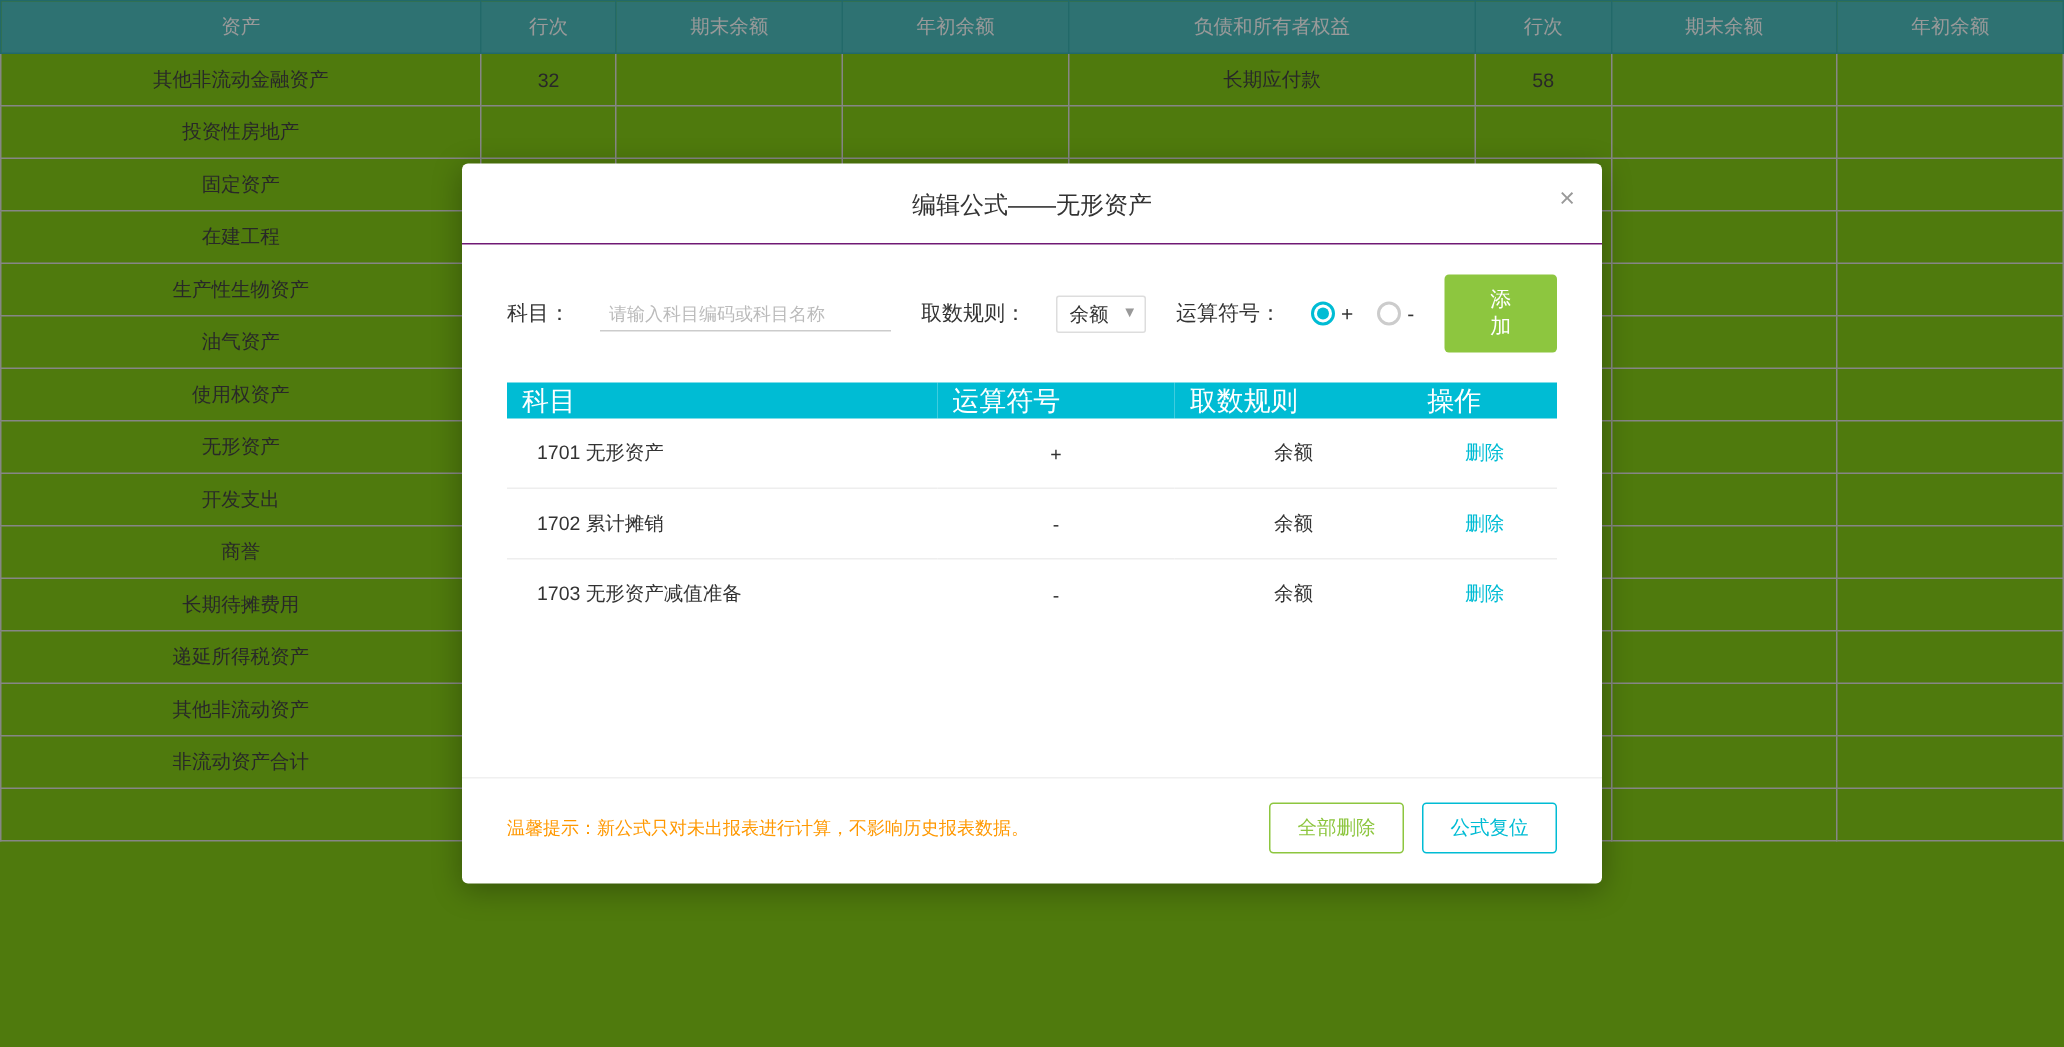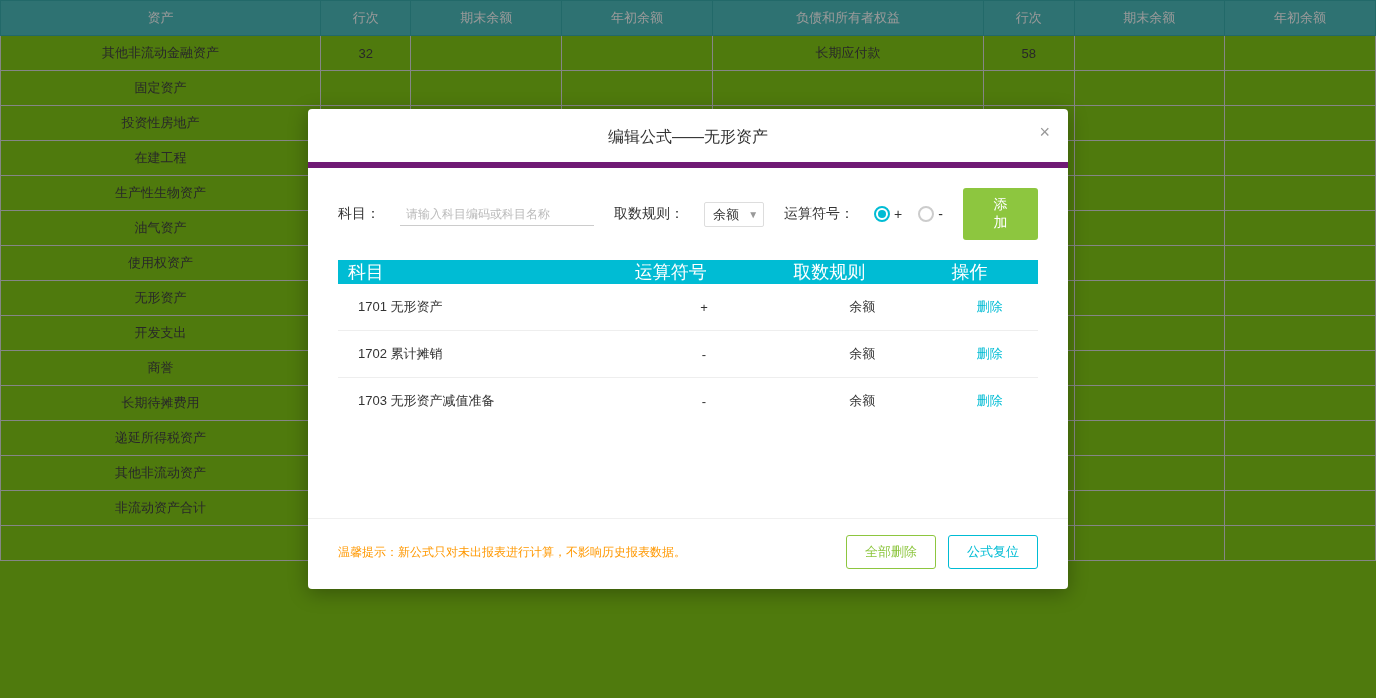--- a/index.html
+++ b/index.html
@@ -67,21 +67,21 @@
       min-height: 480px;
       box-shadow: 0 4px 20px rgba(0,0,0,0.3);
       position: relative;
       padding: 0;
       display: flex;
       flex-direction: column;
     }
 
     .modal-header {
       padding: 18px 4px 14px;
-      border-bottom: 6px solid #701a75;
+      border-bottom: 1px solid #701a75;
       text-align: center;
       position: relative;
     }
 
     .modal-title {
       font-size: 16px;
       color: #333;
       font-weight: normal;
     }
 
@@ -317,31 +317,31 @@
         <td>其他非流动金融资产</td>
         <td>32</td>
         <td></td>
         <td></td>
         <td>长期应付款</td>
         <td>58</td>
         <td></td>
         <td></td>
       </tr>
       <tr>
+        <td>投资性房地产</td>
+        <td></td>
+          <td></td>
+          <td></td>
+        <td></td>
+          <td></td>
+          <td></td>
+          <td></td>
+      </tr>
+      <tr>
         <td>固定资产</td>
-        <td></td>
-          <td></td>
-          <td></td>
-        <td></td>
-          <td></td>
-          <td></td>
-          <td></td>
-      </tr>
-      <tr>
-        <td>投资性房地产</td>
         <td></td>
           <td></td>
           <td></td>
         <td></td>
           <td></td>
           <td></td>
           <td></td>
       </tr>
       <tr>
         <td>在建工程</td>

